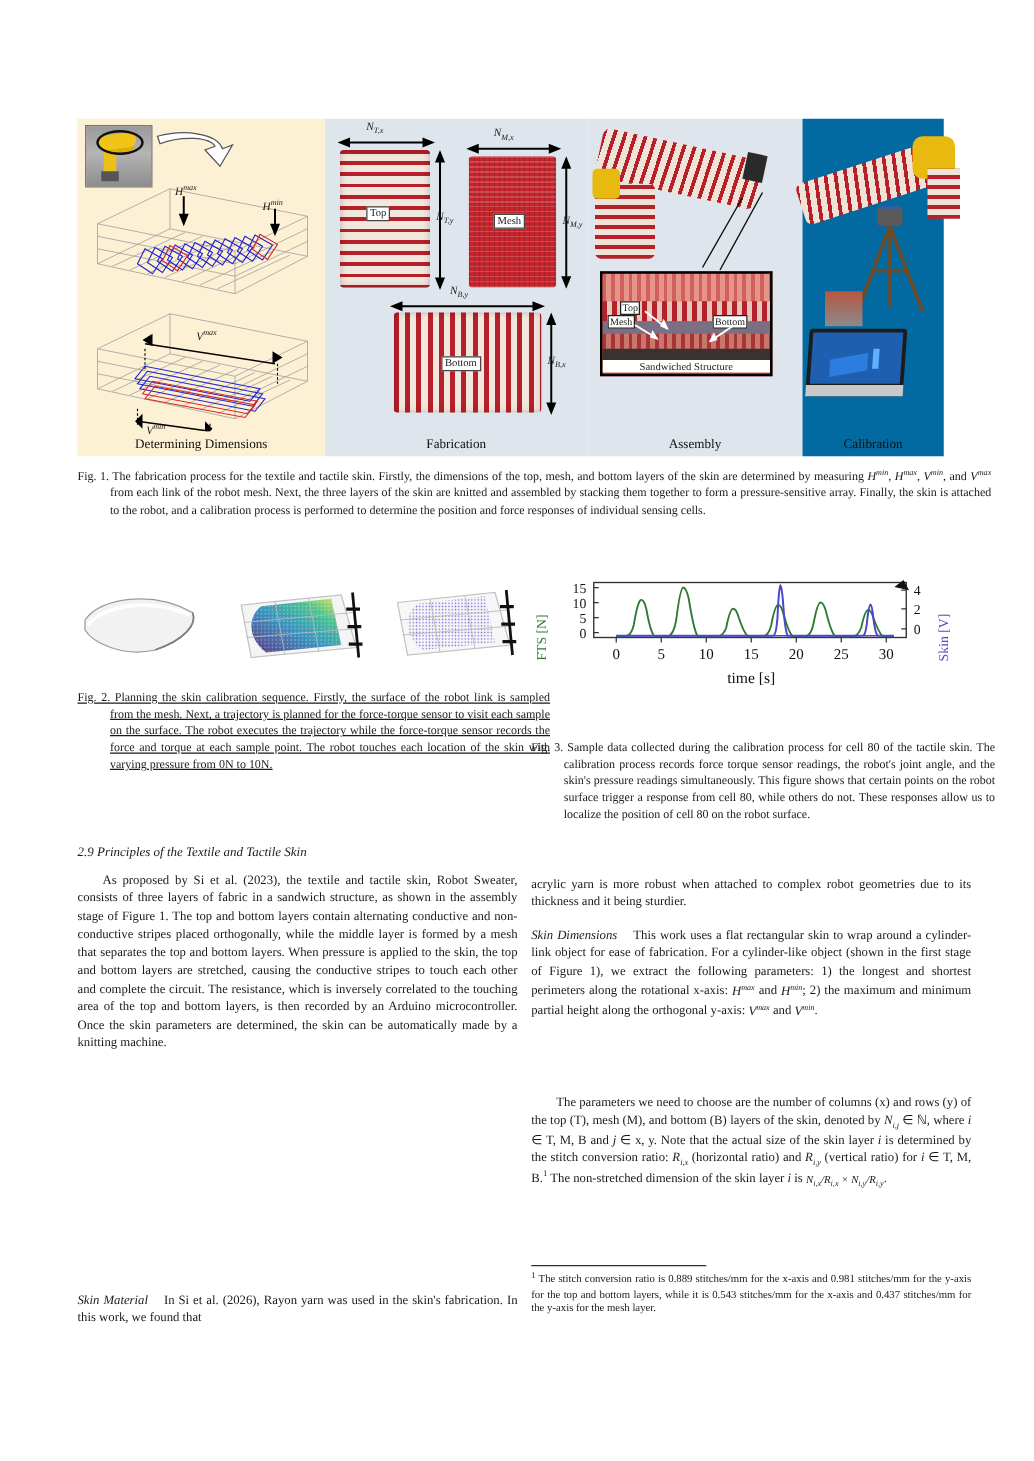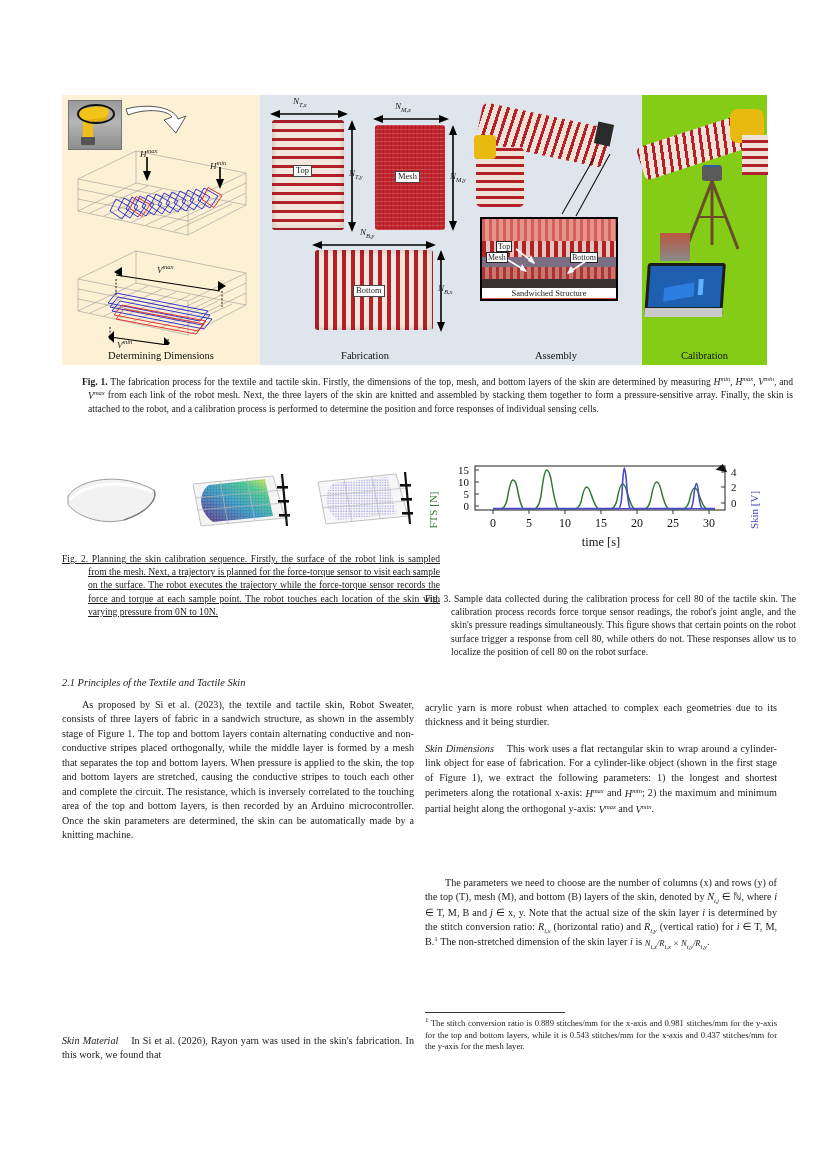--- a/index.html
+++ b/index.html
@@ -11,21 +11,21 @@
     overflow:hidden;
   }
   .page { position:absolute; left:0; top:0; width:827px; height:1169px; }
 
   
   .fig1 { position:absolute; left:62px; top:95px; width:705px; height:270px; display:flex; }
   .f1panel { position:relative; height:100%; box-sizing:border-box; }
   .f1p1 { width:198px; background:#fcf1d4; }
   .f1p2 { width:210px; background:#dfe5ec; }
   .f1p3 { width:172px; background:#dfe5ec; }
-  .f1p4 { width:125px; background:#84cc16; }
+  .f1p4 { width:113px; background:#0369a1; }
   .f1cap {
     position:absolute; bottom:4px; left:0; right:0; text-align:center;
     font-size:10.5px; font-family:"Liberation Serif", serif; color:#111;
   }
 
   
   .robo-thumb {
     position:absolute; left:6px; top:5px; width:52px; height:48px;
     background:linear-gradient(180deg,#9a9a9a 0%,#b4b4b4 45%,#8d8d8d 100%);
     border:1px solid #777; overflow:hidden;
@@ -317,21 +317,21 @@
         <div style="position:absolute; left:18px; top:22px; width:30px; height:14px; background:#2b7de0;
                     transform:skewY(-10deg);"></div>
         <div style="position:absolute; left:52px; top:16px; width:5px; height:16px; background:#5fb0ff;"></div>
         <div style="position:absolute; left:0; bottom:0; right:0; height:9px; background:#c9c9c9;"></div>
       </div>
       <div class="f1cap">Calibration</div>
     </div>
   </div>
 
   <div class="caption cap-hang" style="left:62px; top:375px; width:705px;">
-    <span style="font-weight:bold;margin-left:20px;">Fig. 1.</span>
+    <span style="font-weight:normal;">Fig. 1.</span>
     The fabrication process for the textile and tactile skin. Firstly, the dimensions of the top, mesh, and bottom
     layers of the skin are determined by measuring <span class="mathit">H<sup>min</sup></span>,
     <span class="mathit">H<sup>max</sup></span>, <span class="mathit">V<sup>min</sup></span>, and
     <span class="mathit">V<sup>max</sup></span> from each link of the robot mesh.
     Next, the three layers of the skin are knitted and assembled by stacking them together to form a pressure-sensitive
     array. Finally, the skin is attached to the robot, and a calibration process is performed to determine the position
     and force responses of individual sensing cells.
   </div>
 
   <div class="fig2">
@@ -462,33 +462,33 @@
       <path d="M297,2 L303,9 L291,9 Z" fill="#111" transform="rotate(12 297 6)"></path>
     </svg>
   </div>
 
   <div class="caption cap-hang" style="left:425px; top:592px; width:345px;">
     <span>Fig. 3.</span>
     <span>Sample data collected during the calibration process for cell 80 of the tactile skin. The calibration process records force torque sensor readings, the robot's joint angle, and the skin's pressure readings simultaneously. This figure shows that certain points on the robot surface trigger a response from cell 80, while others do not. These responses allow us to localize the position of cell 80 on the robot surface.</span>
   </div>
 
   <div class="col colL" style="top:676px;">
-    <div class="sechead">2.1  Principles of the Textile and Tactile Skin</div>
+    <div class="sechead">2.9  Principles of the Textile and Tactile Skin</div>
     <p class="body">As proposed by Si et al. (2023), the textile and tactile skin, Robot Sweater, consists of three layers of fabric in a sandwich structure, as shown in the assembly stage of Figure 1. The top and bottom layers contain alternating conductive and non-conductive stripes placed orthogonally, while the middle layer is formed by a mesh that separates the top and bottom layers. When pressure is applied to the skin, the top and bottom layers are stretched, causing the conductive stripes to touch each other and complete the circuit. The resistance, which is inversely correlated to the touching area of the top and bottom layers, is then recorded by an Arduino microcontroller. Once the skin parameters are determined, the skin can be automatically made by a knitting machine.</p>
   </div>
 
 
   <div class="col colL" style="top:1034px;">
     <p class="body" style="text-indent:0;">
       <span class="runin">Skin Material</span>&nbsp;&nbsp;&nbsp;&nbsp;<span>In Si et al. (2026), Rayon yarn was used in the skin's fabrication. In this work, we found that</span>
     </p>
   </div>
 
   <div class="col colR" style="top:701px;">
-    <p class="body" style="text-indent:0;">acrylic yarn is more robust when attached to complex each geometries due to its thickness and it being sturdier.</p>
+    <p class="body" style="text-indent:0;">acrylic yarn is more robust when attached to complex robot geometries due to its thickness and it being sturdier.</p>
   </div>
 
   <div class="col colR" style="top:742px;">
     <p class="body" style="text-indent:0;">
       <span class="runin">Skin Dimensions</span>&nbsp;&nbsp;&nbsp;&nbsp;<span>This work uses a flat rectangular skin to wrap around a cylinder-link object for ease of fabrication. For a cylinder-like object (shown in the first stage of Figure 1), we extract the following parameters: 1) the longest and shortest perimeters along the rotational x-axis: </span><span class="mathit">H<sup>max</sup></span><span> and </span><span class="mathit">H<sup>min</sup></span><span>; 2) the maximum and minimum partial height along the orthogonal y-axis: </span><span class="mathit">V<sup>max</sup></span><span> and </span><span class="mathit">V<sup>min</sup></span><span>.</span>
     </p>
   </div>
 
   <div class="col colR" style="top:876px;">
     <p class="body">

